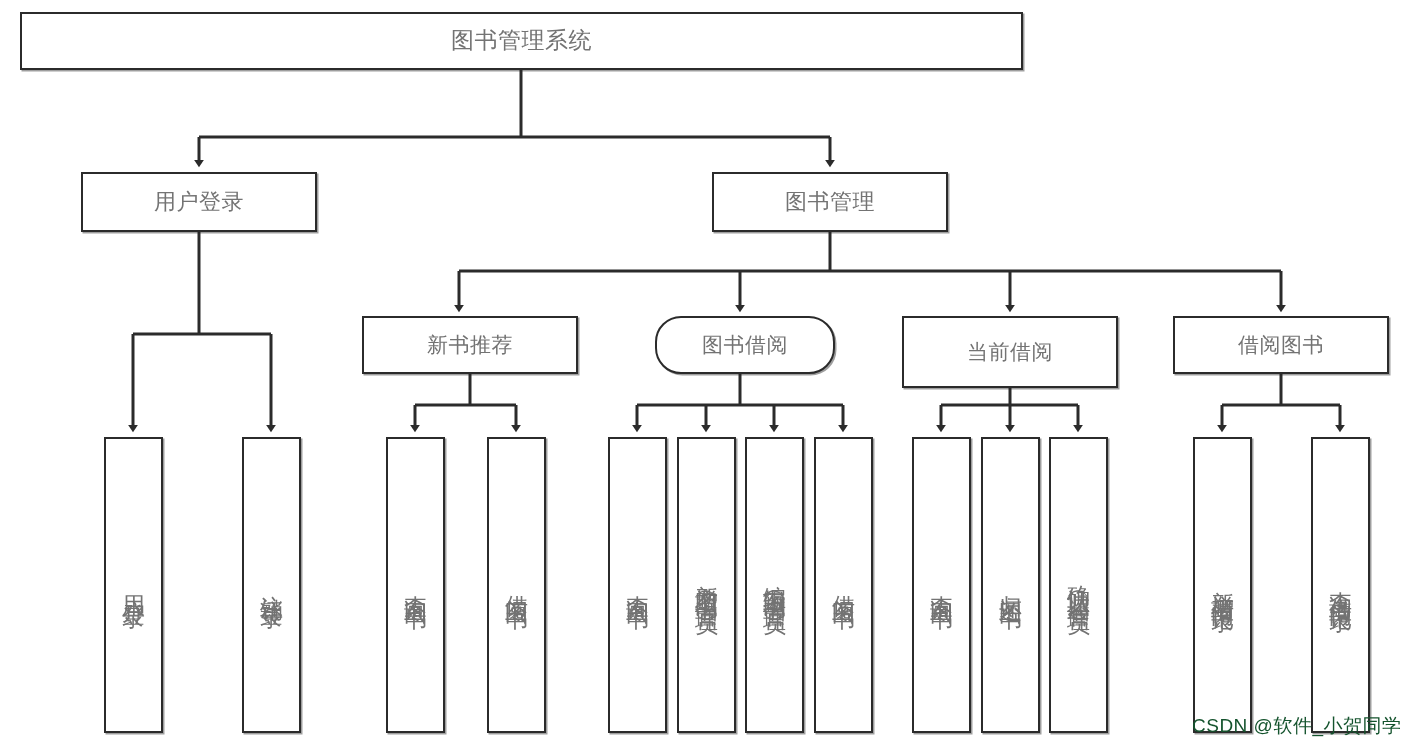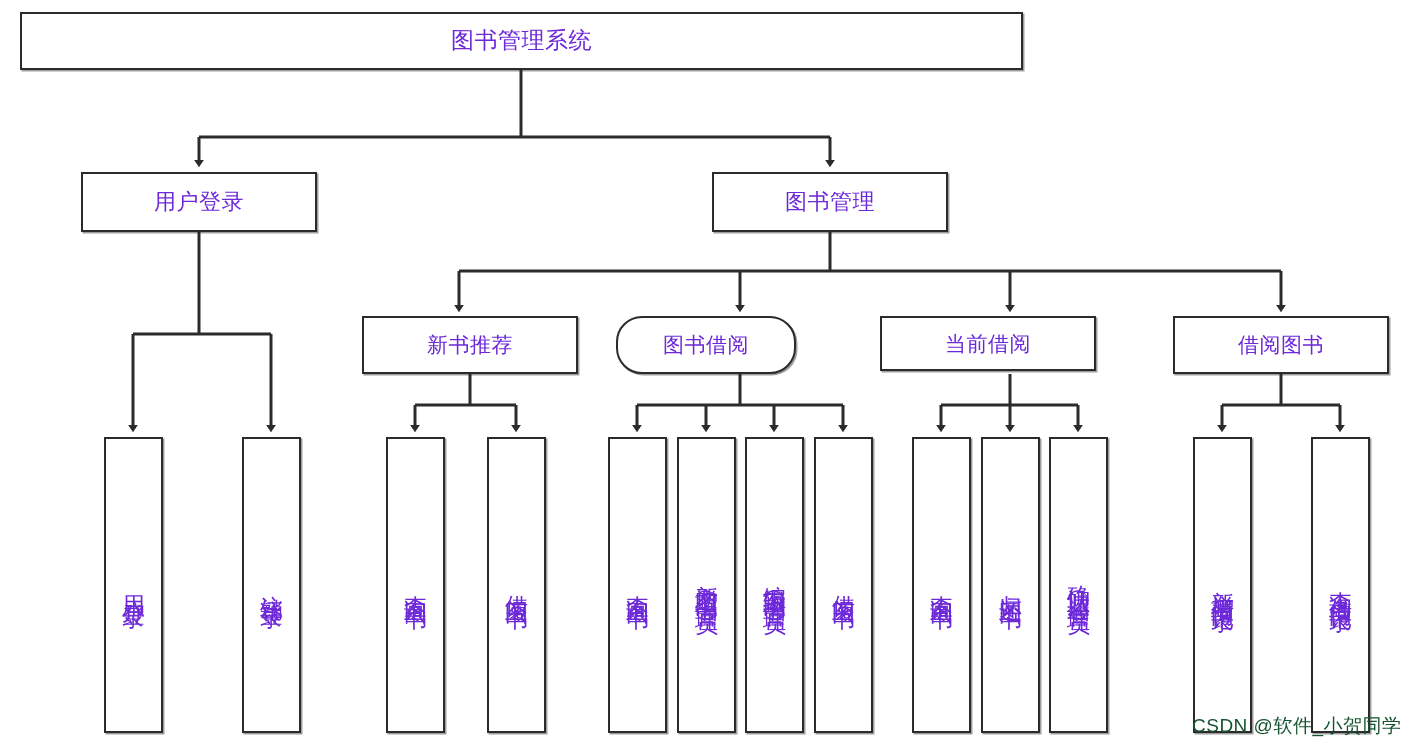--- a/index.html
+++ b/index.html
@@ -31,21 +31,21 @@
     box-sizing: border-box;
     background: #ffffff;
     border: 2px solid #2b2b2b;
     box-shadow: 1.5px 1.5px 0 0 rgba(40,40,40,0.45);
     display: flex;
     align-items: center;
     justify-content: center;
     overflow: hidden;
   }
   .node-label {
-    color: #6d28d9;
+    color: #737373;
     line-height: 1.12;
     text-align: right;
     white-space: nowrap;
     letter-spacing: 0.5px;
   }
   .node.horiz .node-label {
     font-size: 22px;
   }
   .node.vert {
     align-items: center;
@@ -134,25 +134,25 @@
   </div>
 
   <div class="node horiz lvl2" style="left:712px; top:172px; width:236px; height:60px;">
     <span class="node-label">图书管理</span>
   </div>
 
   <div class="node horiz lvl3" style="left:362px; top:316px; width:216px; height:58px;">
     <span class="node-label">新书推荐</span>
   </div>
 
-  <div class="node horiz lvl3" style="left:616px; top:316px; width:180px; height:58px;border-radius:26px;">
+  <div class="node horiz lvl3" style="left:655px; top:316px; width:180px; height:58px;border-radius:26px;">
     <span class="node-label">图书借阅</span>
   </div>
 
-  <div class="node horiz lvl3" style="left:880px; top:316px; width:216px; height:55px;">
+  <div class="node horiz lvl3" style="left:902px; top:316px; width:216px; height:72px;">
     <span class="node-label">当前借阅</span>
   </div>
 
   <div class="node horiz lvl3" style="left:1173px; top:316px; width:216px; height:58px;">
     <span class="node-label">借阅图书</span>
   </div>
 
   <div class="node vert" style="left:104px; top:437px; width:59px; height:296px;">
     <span class="node-label">用户登录</span>
   </div>

